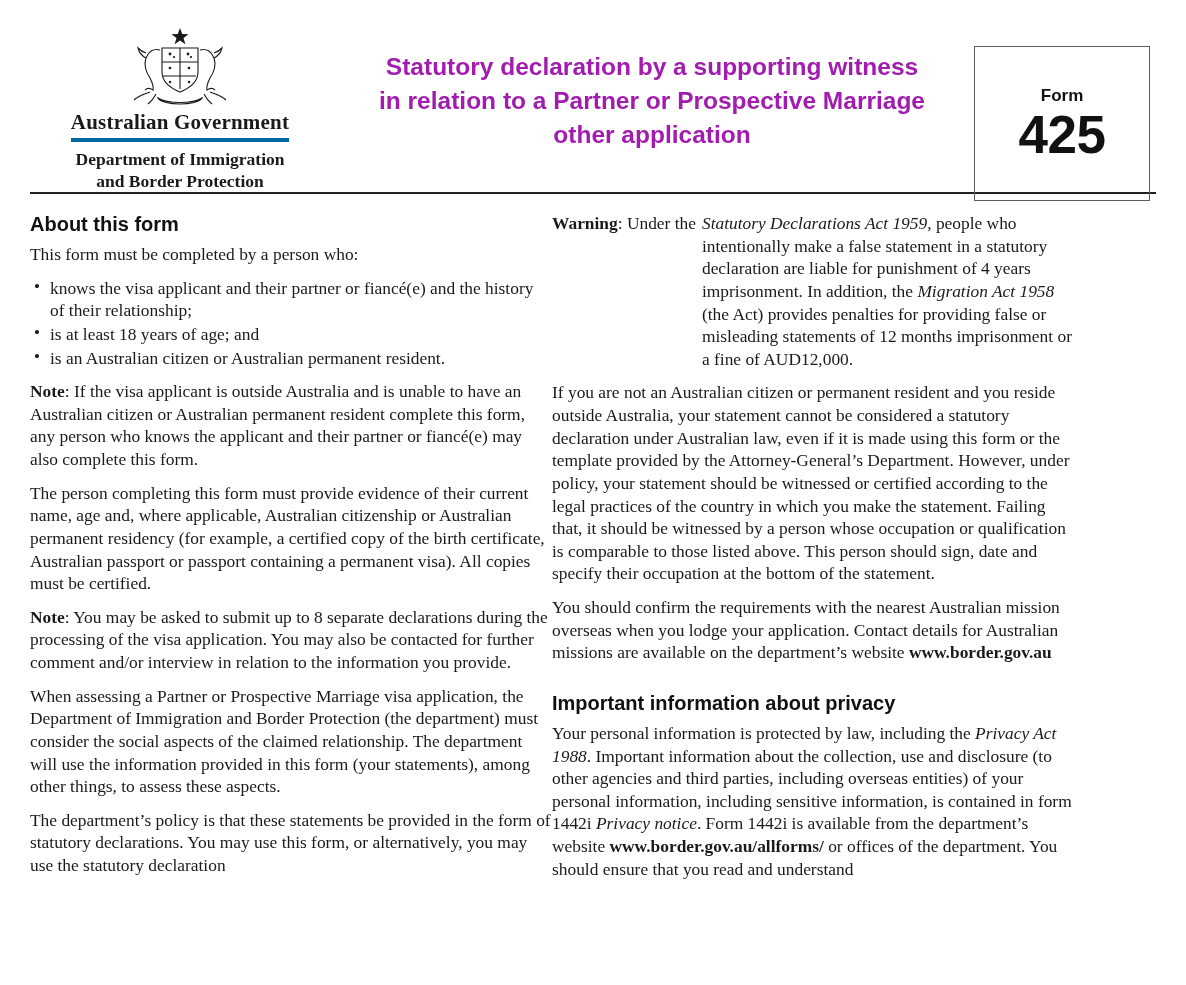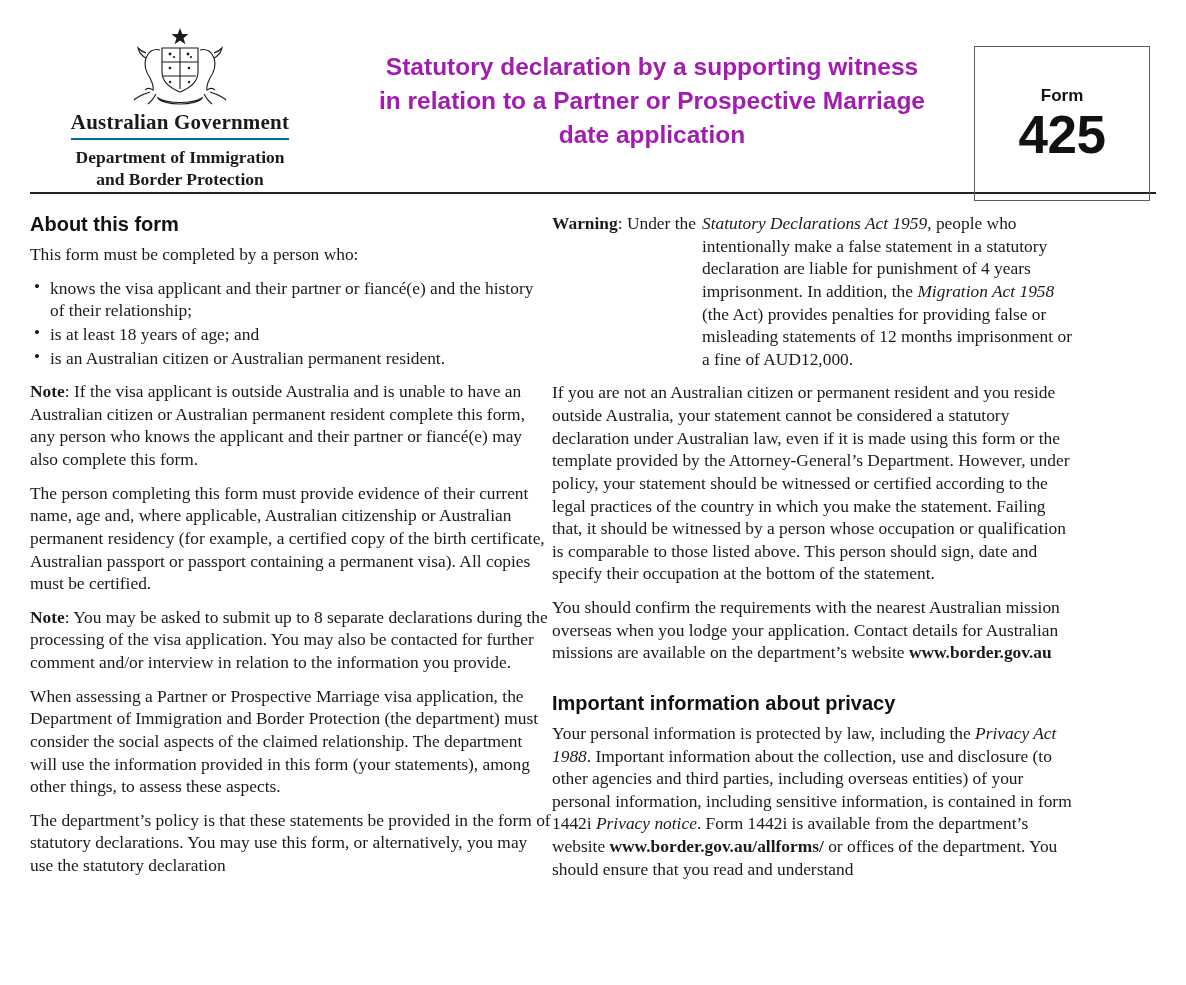--- a/index.html
+++ b/index.html
@@ -43,21 +43,21 @@
     height: 82px;
     margin: 0 auto 2px auto;
     display: block;
   }
   .gov-name {
     font-family: "Liberation Serif", serif;
     font-weight: bold;
     font-size: 21px;
     letter-spacing: 0.2px;
     padding-bottom: 3px;
-    border-bottom: 2px solid #0369a1;
+    border-bottom: 4px solid #0369a1;
     display: inline-block;
     line-height: 1.2;
   }
   .dept-name {
     font-family: "Liberation Serif", serif;
     font-weight: bold;
     font-size: 17.5px;
     line-height: 1.25;
     margin-top: 7px;
   }
@@ -226,21 +226,21 @@
       <div class="dept-name">
         <div>Department of Immigration</div>
         <div>and Border Protection</div>
       </div>
     </div>
 
     <div class="title-block">
       <h1 class="form-title">
         <span>Statutory declaration by a supporting witness</span><br>
         <span>in relation to a Partner or Prospective Marriage</span><br>
-        <span>date application</span>
+        <span>other application</span>
       </h1>
     </div>
 
     <div class="form-number-box">
       <div class="form-word">Form</div>
       <div class="form-digits">425</div>
     </div>
   </div>
 
   <hr class="header-rule">

